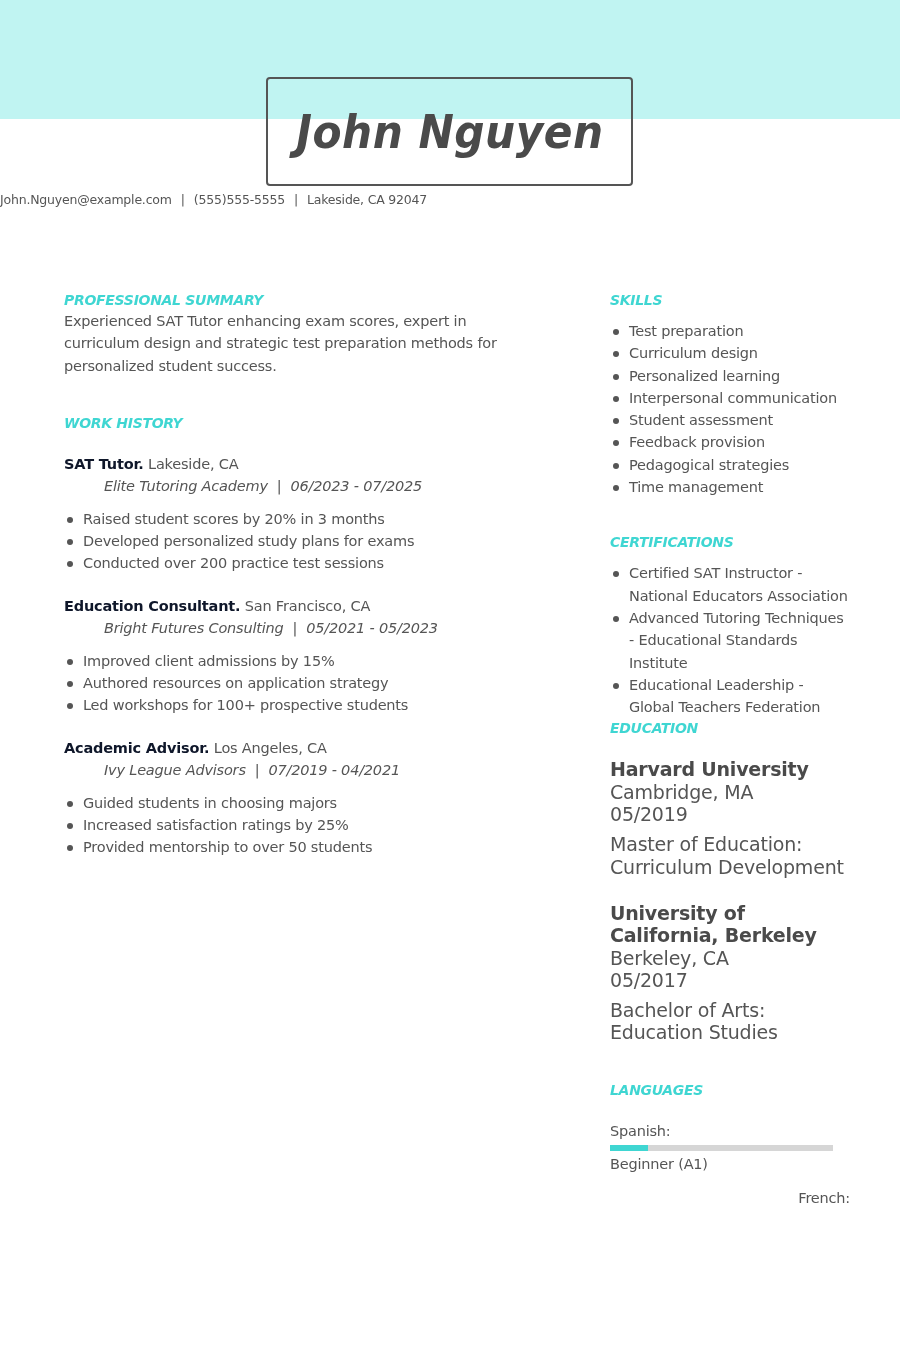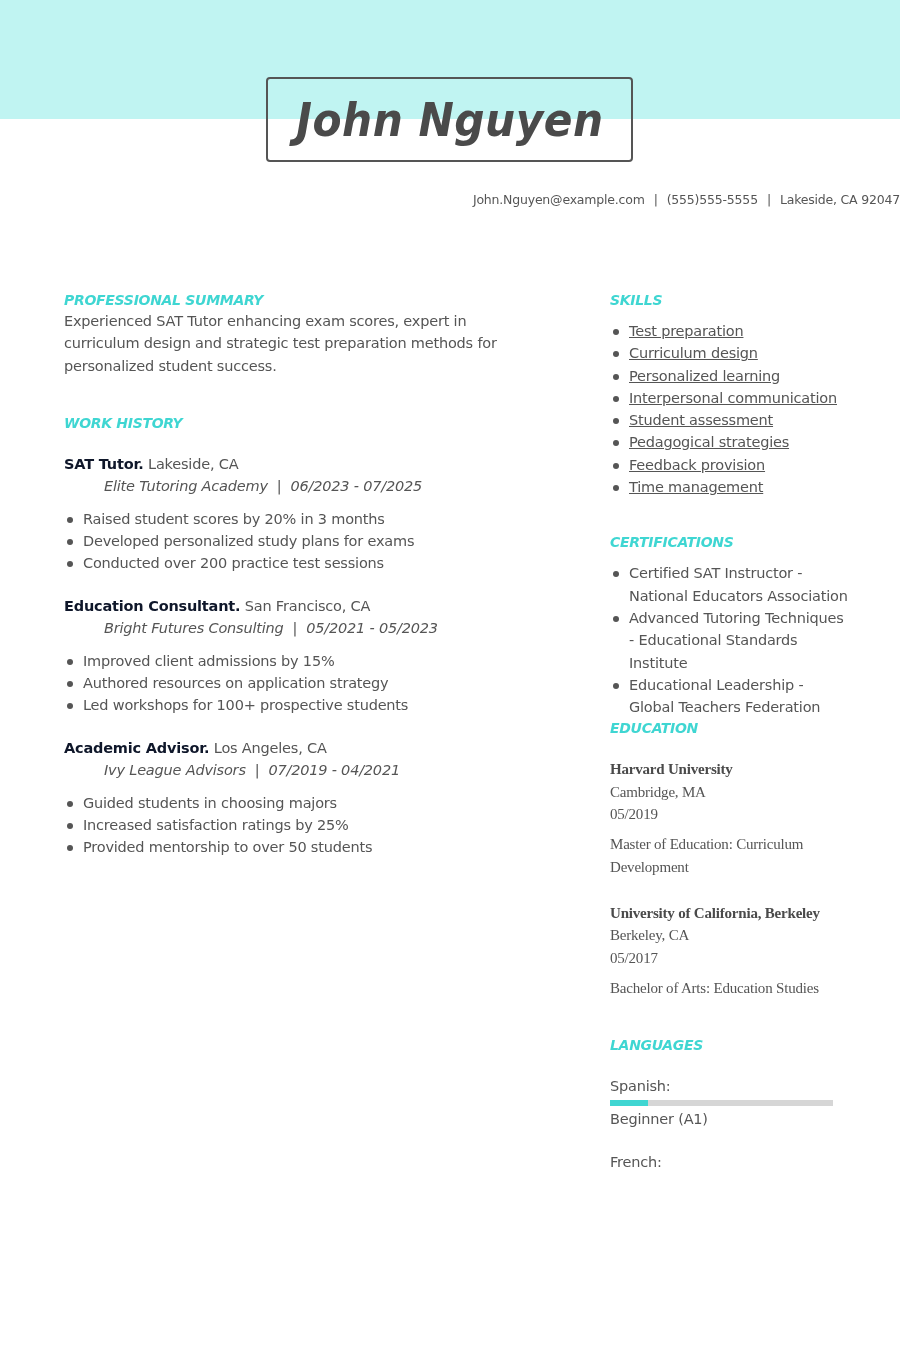--- a/index.html
+++ b/index.html
@@ -2,32 +2,32 @@
 <html><head>
   <meta charset="utf-8">
   <style>
     * { margin: 0; padding: 0; box-sizing: border-box; }
     html, body { width: 900px; height: 1350px; background: #ffffff; overflow: hidden; }
     body { position: relative; font-family: "DejaVu Sans", sans-serif; color: #555555; }
 
     .top-band { position: absolute; left: 0; top: 0; width: 900px; height: 119px; background: #c0f4f2; }
 
     .name-box {
-      position: absolute; left: 266px; top: 77px; width: 367px; height: 85px;
+      position: absolute; left: 266px; top: 77px; width: 367px; height: 109px;
       border: 2px solid #555555; border-radius: 4px;
       display: flex; align-items: center; justify-content: center;
     }
     .name-box h1 {
       font-family: "DejaVu Sans", sans-serif; font-style: italic; font-weight: bold;
       font-size: 46px; color: #4a4a4a; letter-spacing: 0.5px;
       transform: scaleX(0.92);
     }
 
     .contact {
-      position: absolute; left: 0; top: 192px; width: 900px; text-align: right;
+      position: absolute; left: 0; top: 192px; width: 900px; text-align: left;
       font-size: 12.5px; color: #555555; letter-spacing: -0.2px;
     }
     .contact .sep { margin: 0 9px; }
 
     .col-left { position: absolute; left: 64px; top: 290px; width: 480px; }
     .col-right { position: absolute; left: 610px; top: 290px; width: 240px; }
 
     .section-title {
       font-style: italic; font-weight: bold; font-size: 14px; color: #3fd6d2;
       letter-spacing: -0.3px; line-height: 20px;
@@ -50,36 +50,36 @@
     ul.bullets { list-style: none; margin-top: 10px; }
     ul.bullets li {
       position: relative; padding-left: 19px; font-size: 14.5px; line-height: 22.3px;
       letter-spacing: -0.2px;
     }
     ul.bullets li::before {
       content: ""; position: absolute; left: 3px; top: 9px; width: 6px; height: 6px;
       border-radius: 50%; background: #555555;
     }
 
-    .skills-list { margin-top: 20px; text-decoration: underline; }
+    .skills-list { margin-top: 20px; }
     .cert-title { margin-top: 34px; }
     .certs-list { margin-top: 20px; }
     .edu-title { }
 
-    .edu-entry { margin-top: 20px; font-size: 15px; line-height: 22.3px; letter-spacing: -0.2px; font-family: Liberation Serif, serif; }
+    .edu-entry { margin-top: 20px; font-size: 19px; line-height: 22.3px; letter-spacing: -0.2px; }
     .edu-entry .school { font-weight: bold; color: #4a4a4a; }
     .edu-entry .degree { margin-top: 8px; }
     .edu-entry + .edu-entry { margin-top: 24px; }
 
     .lang-title { margin-top: 36px; }
     .lang { margin-top: 20px; font-size: 14.5px; line-height: 22.3px; letter-spacing: -0.2px; }
     .lang-bar { position: relative; width: 223px; height: 6px; background: #d6d6d6; margin-top: 3px; }
     .lang-bar .fill { position: absolute; left: 0; top: 0; height: 6px; background: #3fd6d2; }
     .lang-level { margin-top: 2px; }
-    .lang + .lang { margin-top: 20px; }
+    .lang + .lang { margin-top: 12px; text-align: right; }
   </style>
 </head>
 <body>
 
 <div class="top-band"></div>
 
 <div class="name-box">
   <h1>John Nguyen</h1>
 </div>
 
@@ -125,22 +125,22 @@
 </div>
 
 <div class="col-right">
   <div class="section-title">SKILLS</div>
   <ul class="bullets skills-list">
     <li>Test preparation</li>
     <li>Curriculum design</li>
     <li>Personalized learning</li>
     <li>Interpersonal communication</li>
     <li>Student assessment</li>
+    <li>Feedback provision</li>
     <li>Pedagogical strategies</li>
-    <li>Feedback provision</li>
     <li>Time management</li>
   </ul>
 
   <div class="section-title cert-title">CERTIFICATIONS</div>
   <ul class="bullets certs-list">
     <li>Certified SAT Instructor - National Educators Association</li>
     <li>Advanced Tutoring Techniques - Educational Standards Institute</li>
     <li>Educational Leadership - Global Teachers Federation</li>
   </ul>
 

